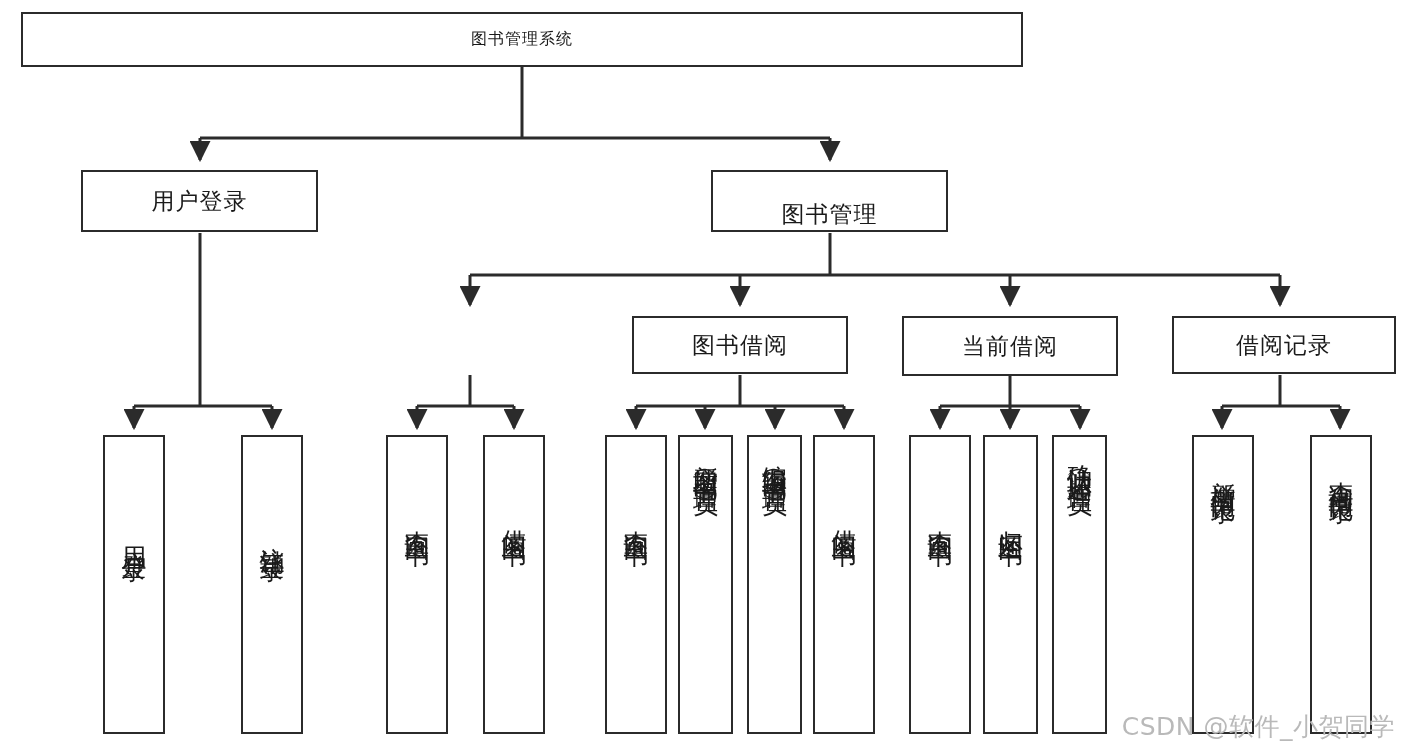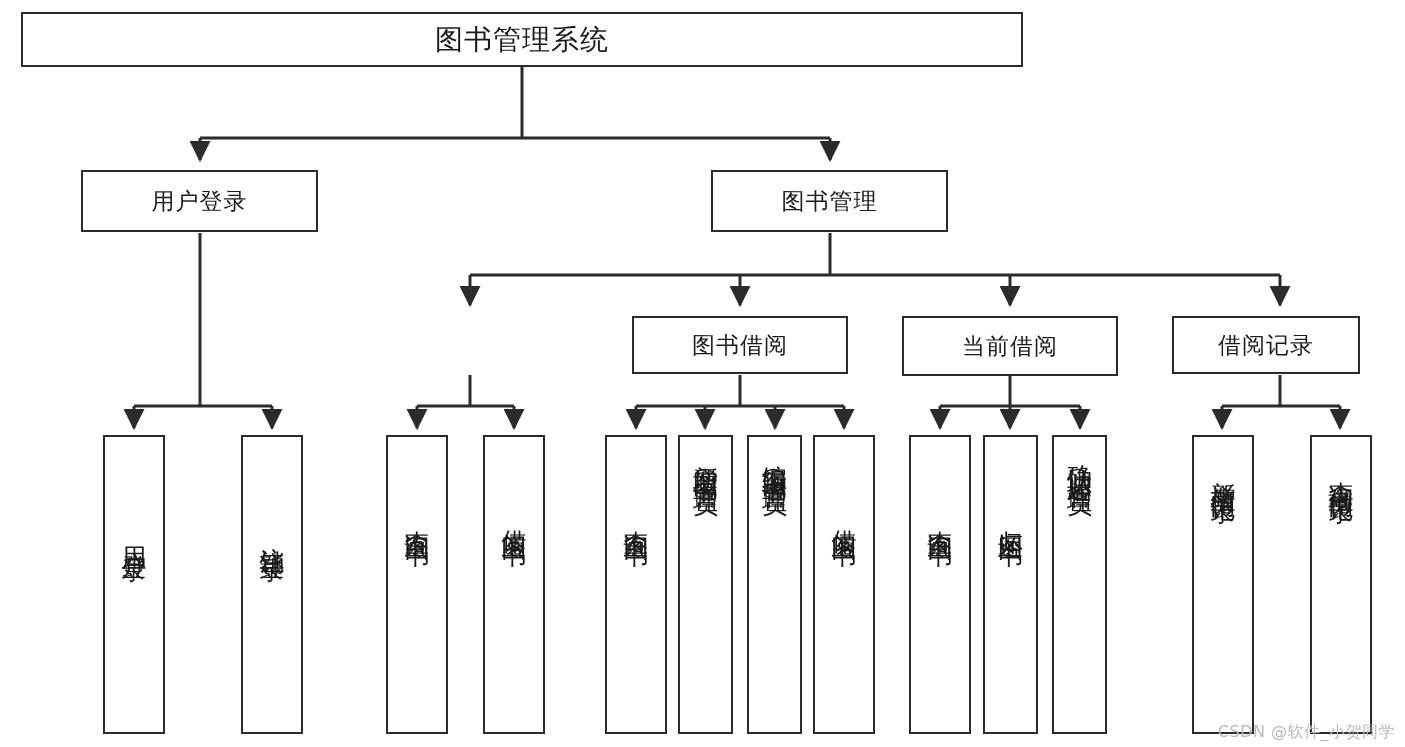--- a/index.html
+++ b/index.html
@@ -50,27 +50,27 @@
   }
   .node.vertical .txt {
     writing-mode: vertical-rl;
     text-orientation: upright;
     font-size: 25px;
     line-height: 1.08;
     letter-spacing: 4px;
     white-space: nowrap;
   }
   .node.root {
-    font-size: 28px;
+    font-size: 16px;
   }
   .watermark {
     position: absolute;
     right: 10px;
     bottom: 4px;
-    font-size: 16px;
+    font-size: 25px;
     color: #b9b9b9;
     letter-spacing: 0.5px;
     white-space: nowrap;
     z-index: 5;
   }
 </style>
 </head>
 <body>
 
 <div id="canvas">
@@ -126,34 +126,34 @@
   </svg>
 
   <div class="node horizontal root" style="left:21px; top:12px; width:1002px; height:55px;">
     <span class="txt">图书管理系统</span>
   </div>
 
   <div class="node horizontal" style="left:81px; top:170px; width:237px; height:62px;">
     <span class="txt">用户登录</span>
   </div>
 
-  <div class="node horizontal" style="left:711px; top:170px; width:237px; height:62px;">
+  <div class="node horizontal" style="left:711px; top:170px; width:237px; height:62px;align-items:flex-end;">
     <span class="txt">图书管理</span>
   </div>
 
 
   <div class="node horizontal" style="left:632px; top:316px; width:216px; height:58px;">
     <span class="txt">图书借阅</span>
   </div>
 
   <div class="node horizontal" style="left:902px; top:316px; width:216px; height:60px;">
     <span class="txt">当前借阅</span>
   </div>
 
-  <div class="node horizontal" style="left:1172px; top:316px; width:188px; height:58px;">
+  <div class="node horizontal" style="left:1172px; top:316px; width:224px; height:58px;">
     <span class="txt">借阅记录</span>
   </div>
 
   <div class="node vertical" style="left:103px; top:435px; width:62px; height:299px; padding-top:90px;">
     <span class="txt">用户登录</span>
   </div>
 
   <div class="node vertical" style="left:241px; top:435px; width:62px; height:299px; padding-top:90px;">
     <span class="txt">注销登录</span>
   </div>

